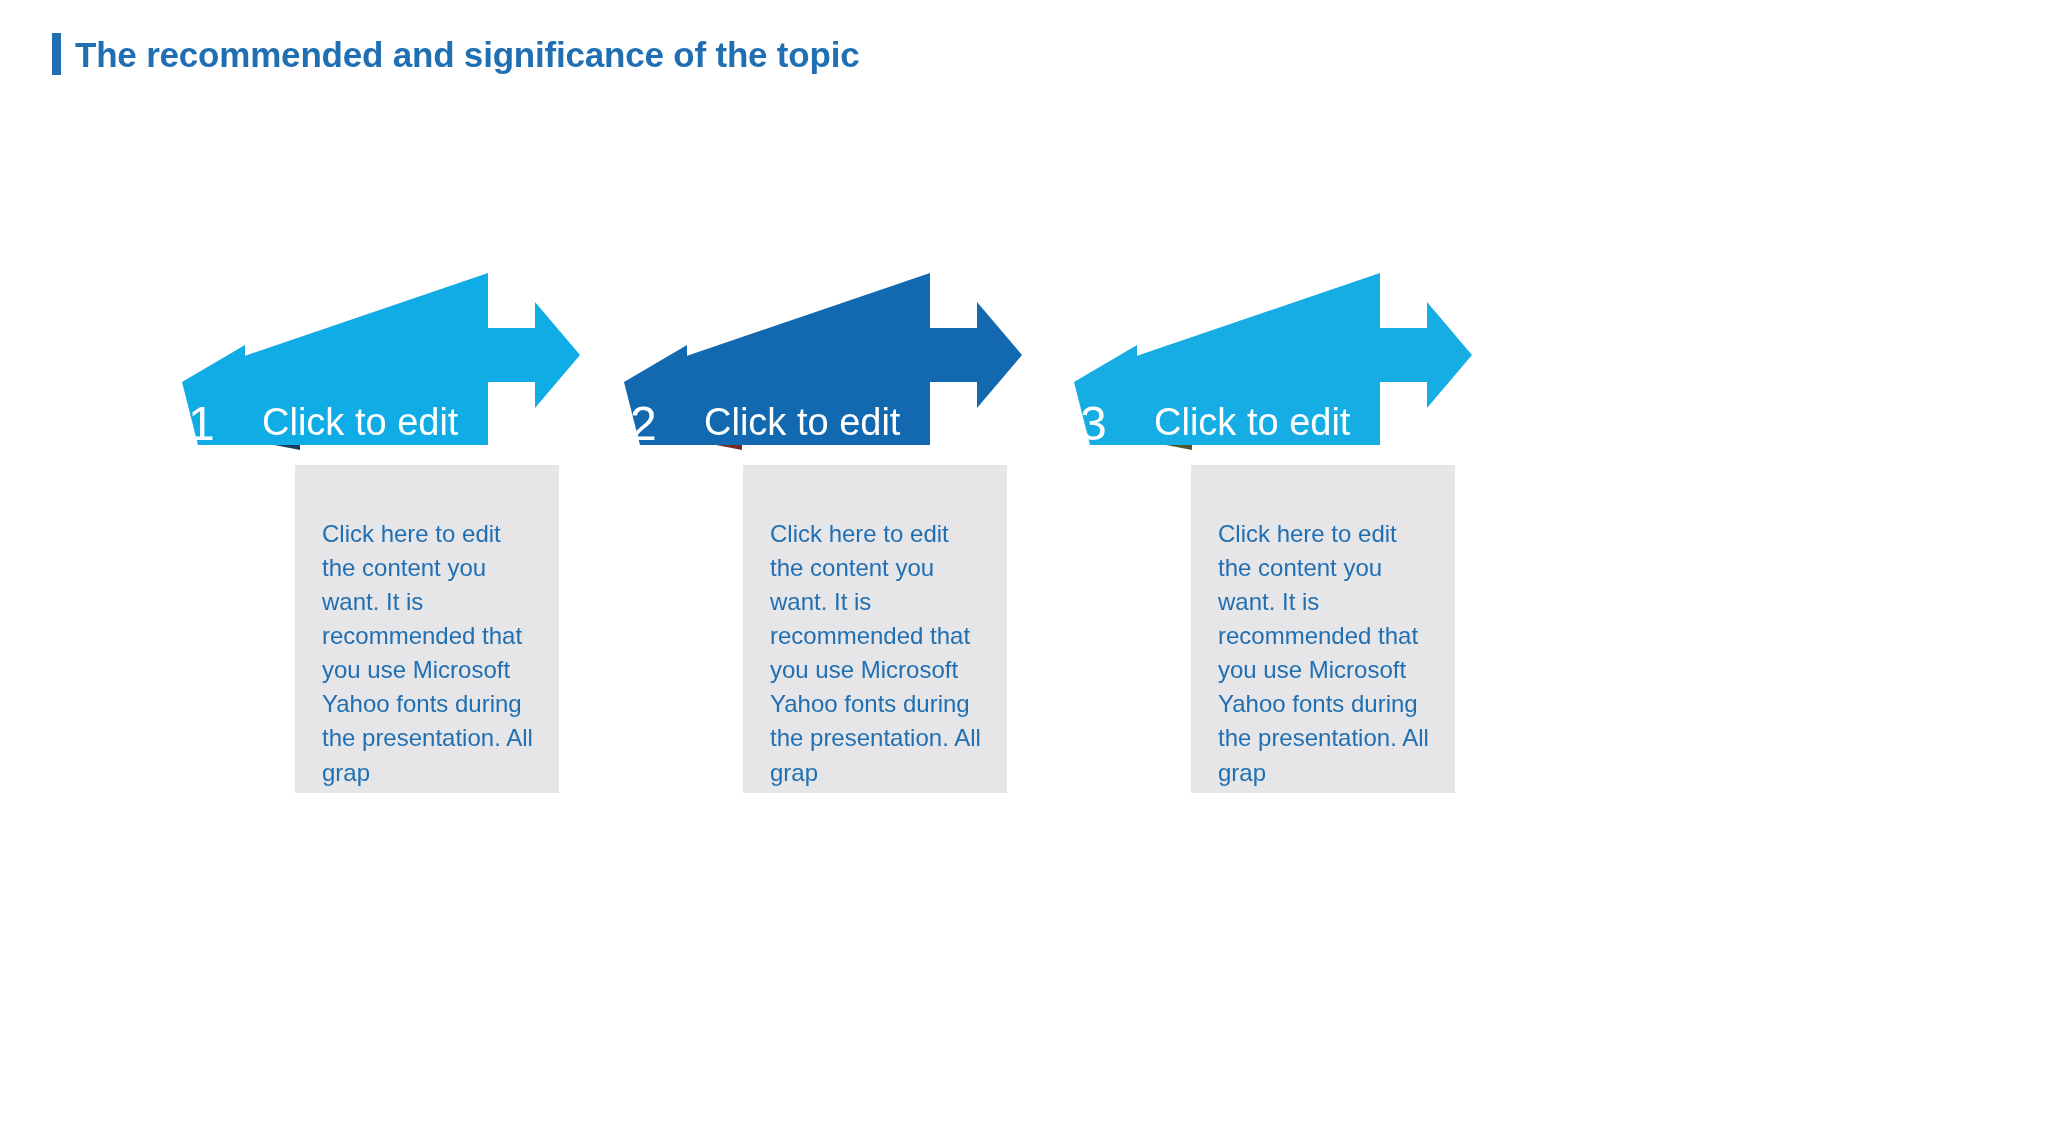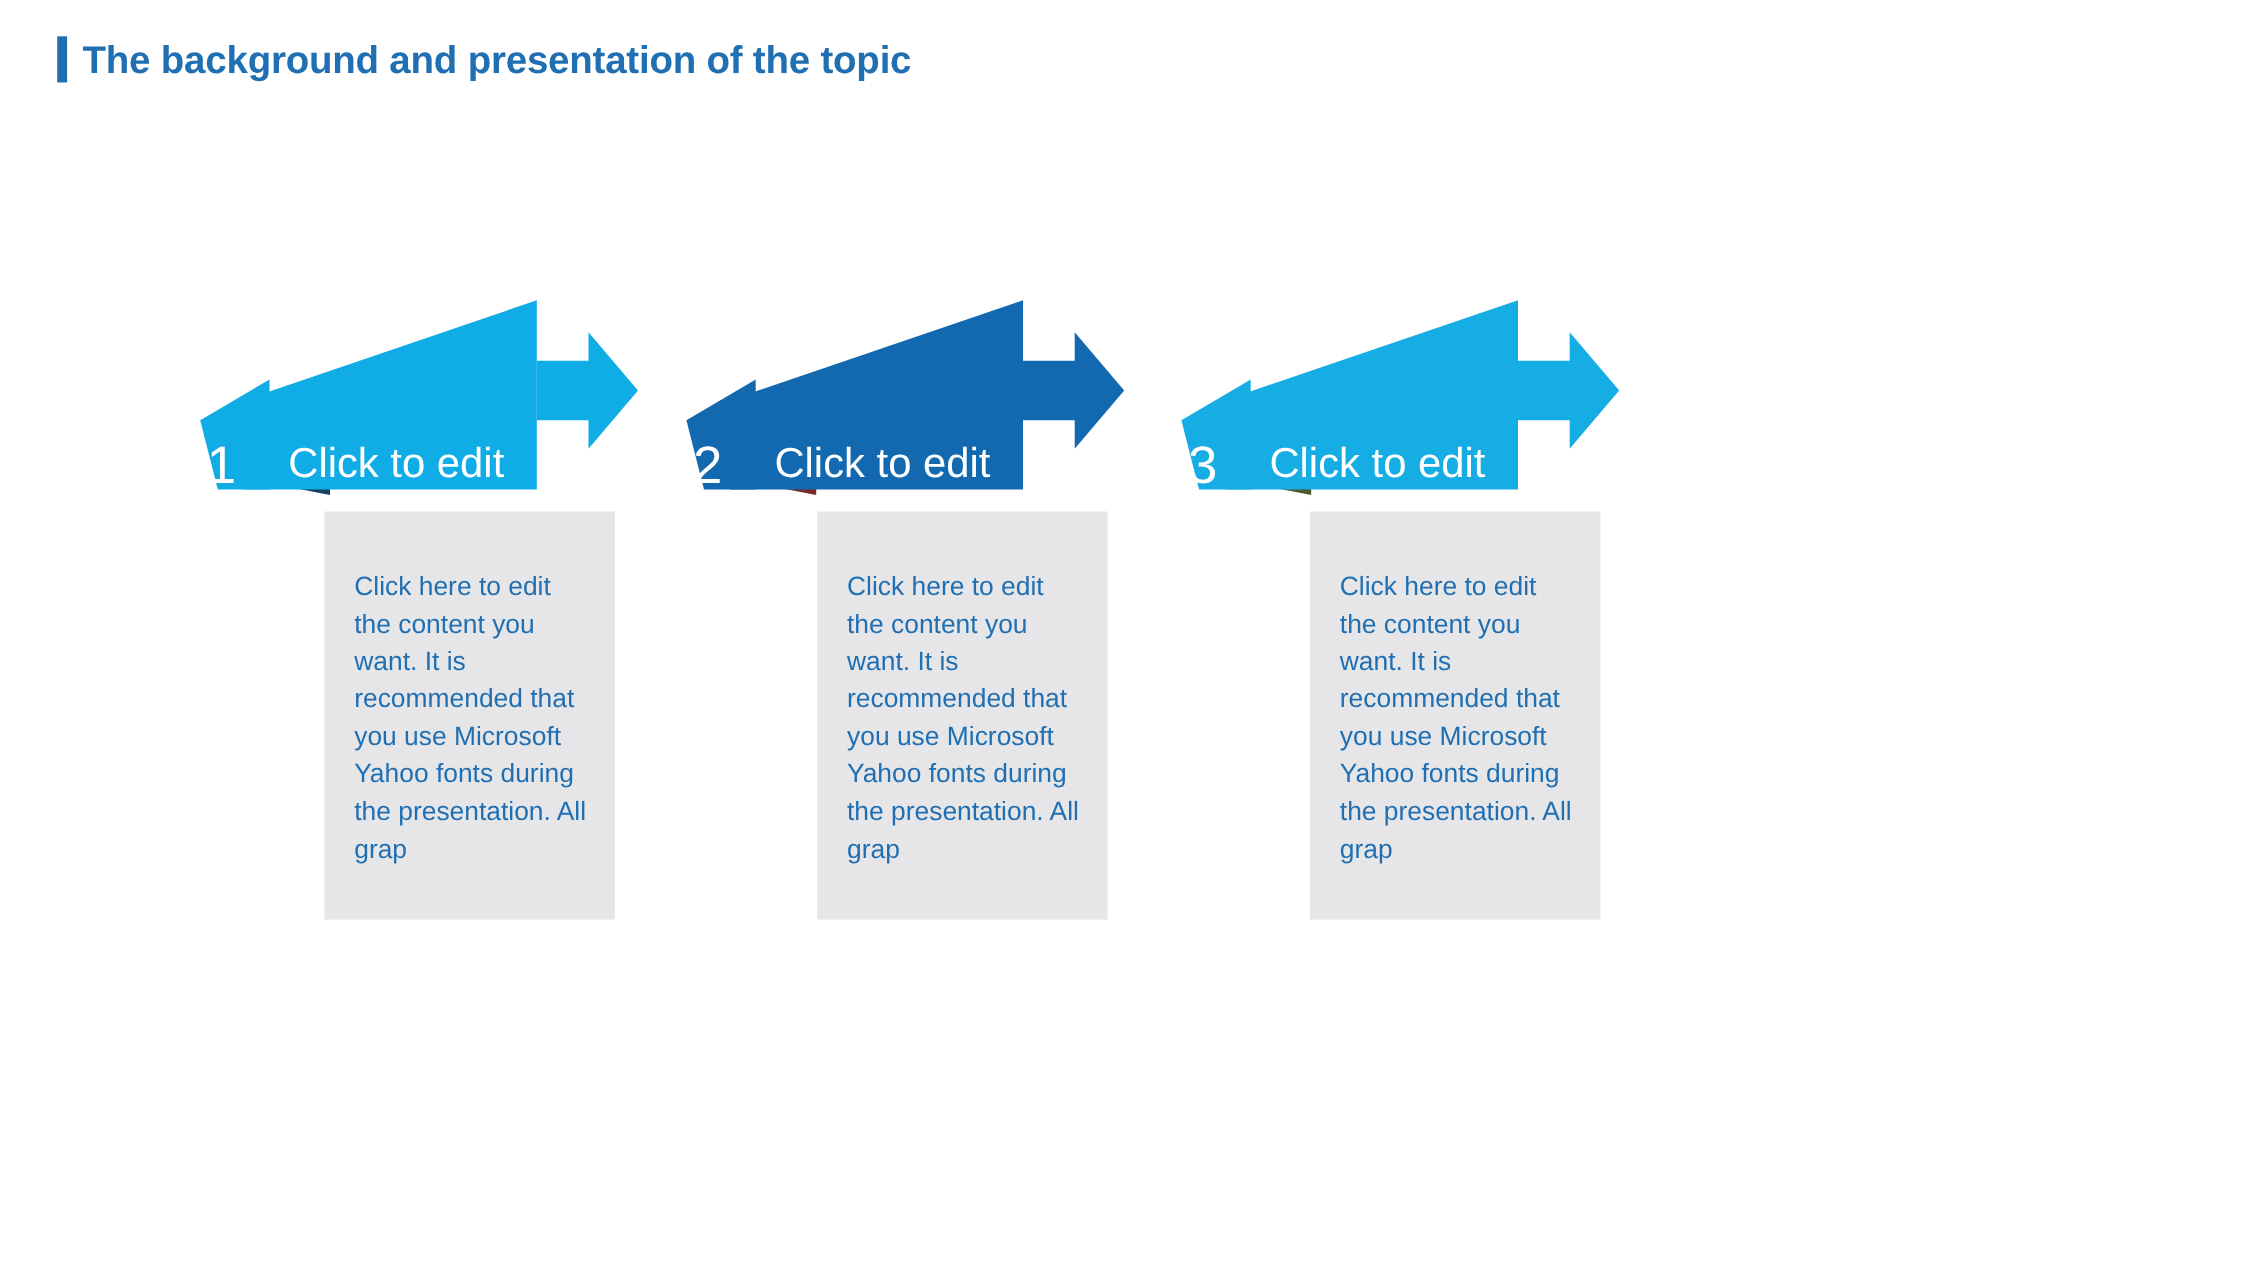--- a/index.html
+++ b/index.html
@@ -96,31 +96,31 @@
 
   #card-3 .banner-number { left: 44px; top: 400px; }
   #card-3 .banner-title  { left: 118px; top: 358px; }
 
   
   .panel-cover {
     position: absolute;
     left: 155px;
     top: 465px;
     width: 264px;
-    height: 371px;
+    height: 328px;
     background: #E6E6E8;
     z-index: 4;
   }
 </style>
 </head>
 <body>
 
 <div id="slide-title-row">
   <div id="title-accent-bar"></div>
-  <div id="slide-title-text">The background and presentation of the topic</div>
+  <div id="slide-title-text">The recommended and significance of the topic</div>
 </div>
 
 <div class="card" id="card-1">
 
   <svg class="banner-svg" viewBox="0 0 580 200">
 
     <polygon points="42,112 105,75 105,175 58,175" fill="#0FACE6"></polygon>
 
     <polygon points="98,168 160,168 160,180" fill="#1B3E5C"></polygon>
 

